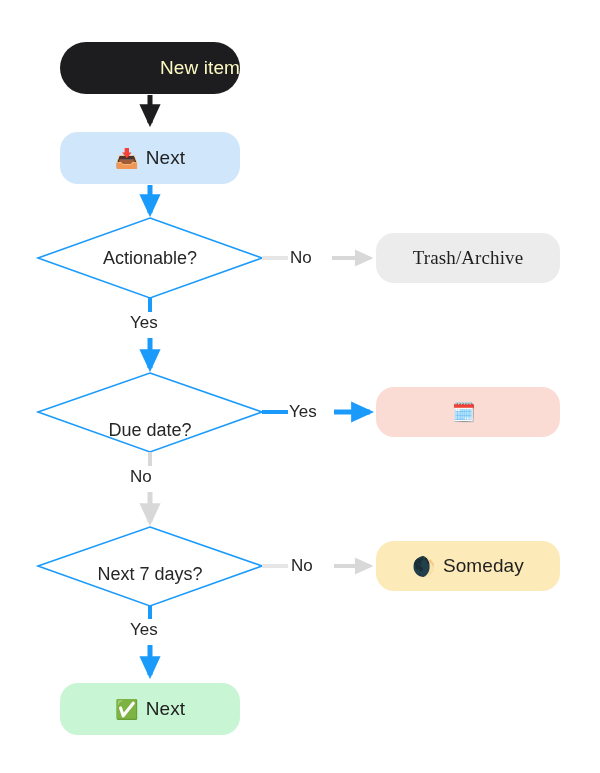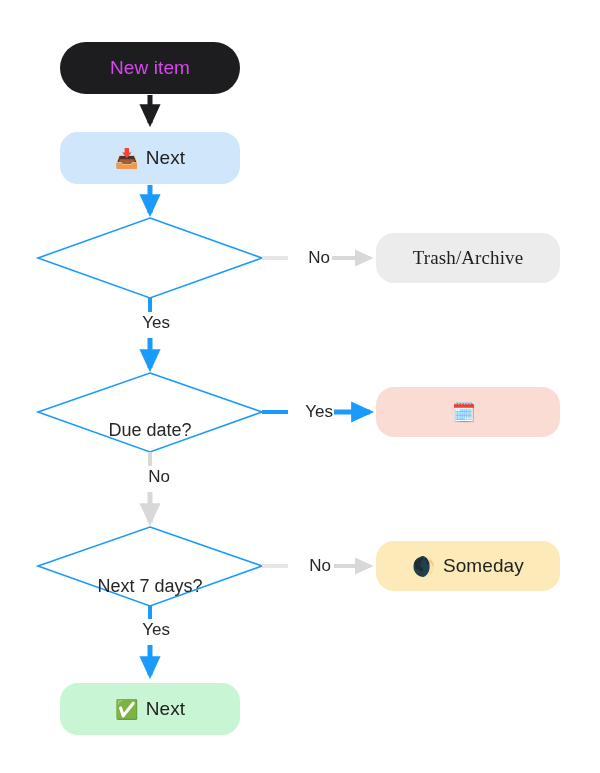--- a/index.html
+++ b/index.html
@@ -41,22 +41,23 @@
     letter-spacing: 0.1px;
     white-space: nowrap;
   }
   .node .emoji {
     font-size: 19px;
     margin-right: 7px;
     line-height: 1;
   }
   .node-start {
     background: #1d1d1f;
-    color: #d946ef;
+    color: #fef9c3;
     border-radius: 26px;
+    justify-content: flex-end;
   }
   .node-inbox   { background: #cfe6fb; }
   .node-trash   { background: #ececec; }
   .node-sched   { background: #fbdcd5; }
   .node-someday { background: #fdeab9; }
   .node-tasks   { background: #c8f5d3; }
 
   .diamond-label {
     position: absolute;
     box-sizing: border-box;
@@ -66,21 +67,21 @@
     font-size: 18px;
     color: #262626;
     white-space: nowrap;
     pointer-events: none;
   }
   .edge-label {
     position: absolute;
     font-size: 17px;
     color: #262626;
     white-space: nowrap;
-    text-align: right;
+    text-align: left;
   }
 </style>
 </head>
 <body>
 
 <div id="card">
 
   <svg id="flow" viewBox="0 0 600 773">
     <defs>
       <marker id="arrow-blue" viewBox="0 0 10 10" refX="8.2" refY="5" markerWidth="4.6" markerHeight="4.6" orient="auto-start-reverse">
@@ -143,26 +144,29 @@
   <div class="node node-someday" style="left:376px; top:541px; width:184px; height:50px;">
     <span class="emoji">🌒</span>
     <span>Someday</span>
   </div>
 
   <div class="node node-tasks" style="left:60px; top:683px; width:180px; height:52px;">
     <span class="emoji">✅</span>
     <span>Next</span>
   </div>
 
+  <div class="diamond-label" style="left:38px; top:240px; width:224px; height:36px;">
+    <span>Actionable?</span>
+  </div>
 
   <div class="diamond-label" style="left:38px; top:412px; width:224px; height:36px;">
     <span>Due date?</span>
   </div>
 
-  <div class="diamond-label" style="left:38px; top:568px; width:224px; height:36px;">
+  <div class="diamond-label" style="left:38px; top:556px; width:224px; height:36px;">
     <span>Next 7 days?</span>
   </div>
 
   <div class="edge-label" style="left:290px; top:248px; width:40px;">No</div>
 
   <div class="edge-label" style="left:130px; top:313px; width:40px;">Yes</div>
 
   <div class="edge-label" style="left:289px; top:402px; width:44px;">Yes</div>
 
   <div class="edge-label" style="left:130px; top:467px; width:40px;">No</div>

